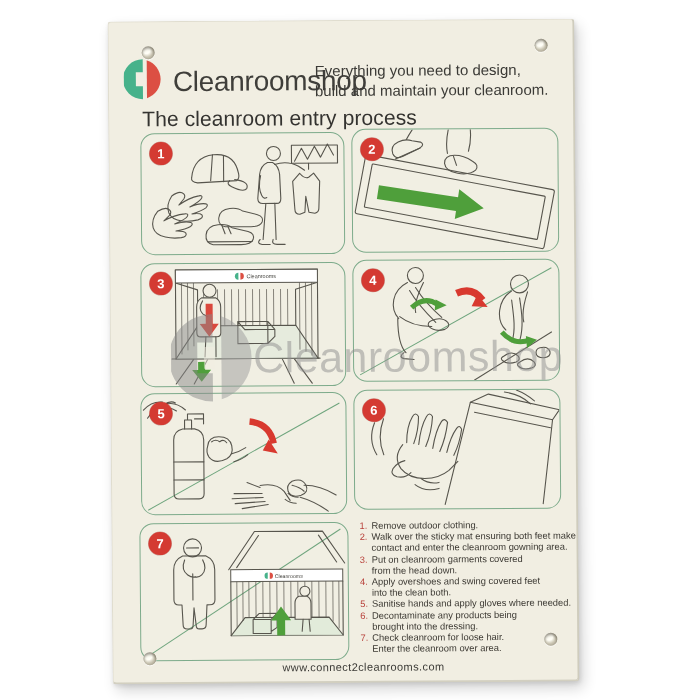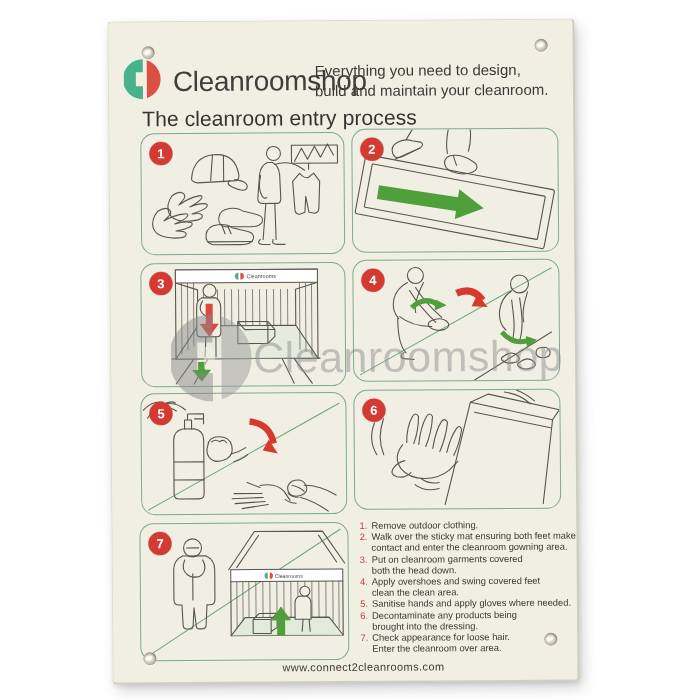--- a/index.html
+++ b/index.html
@@ -330,35 +330,35 @@
     <div class="step">
         <span class="n">1.</span>
         <span class="t">Remove outdoor clothing.</span>
       </div>
     <div class="step">
         <span class="n">2.</span>
         <span class="t"><span>Walk over the sticky mat ensuring both feet make</span><br><span>contact and enter the cleanroom gowning area.</span></span>
       </div>
     <div class="step">
         <span class="n">3.</span>
-        <span class="t"><span>Put on cleanroom garments covered</span><br><span>both the head down.</span></span>
+        <span class="t"><span>Put on cleanroom garments covered</span><br><span>from the head down.</span></span>
       </div>
     <div class="step">
         <span class="n">4.</span>
-        <span class="t"><span>Apply overshoes and swing covered feet</span><br><span>clean the clean area.</span></span>
+        <span class="t"><span>Apply overshoes and swing covered feet</span><br><span>into the clean both.</span></span>
       </div>
     <div class="step">
         <span class="n">5.</span>
         <span class="t">Sanitise hands and apply gloves where needed.</span>
       </div>
     <div class="step">
         <span class="n">6.</span>
         <span class="t"><span>Decontaminate any products being</span><br><span>brought into the dressing.</span></span>
       </div>
     <div class="step">
         <span class="n">7.</span>
-        <span class="t"><span>Check appearance for loose hair.</span><br><span>Enter the cleanroom over area.</span></span>
+        <span class="t"><span>Check cleanroom for loose hair.</span><br><span>Enter the cleanroom over area.</span></span>
       </div>
   </div>
 
   <div class="footer">www.connect2cleanrooms.com</div>
 
 </div>
 
 </body></html>

